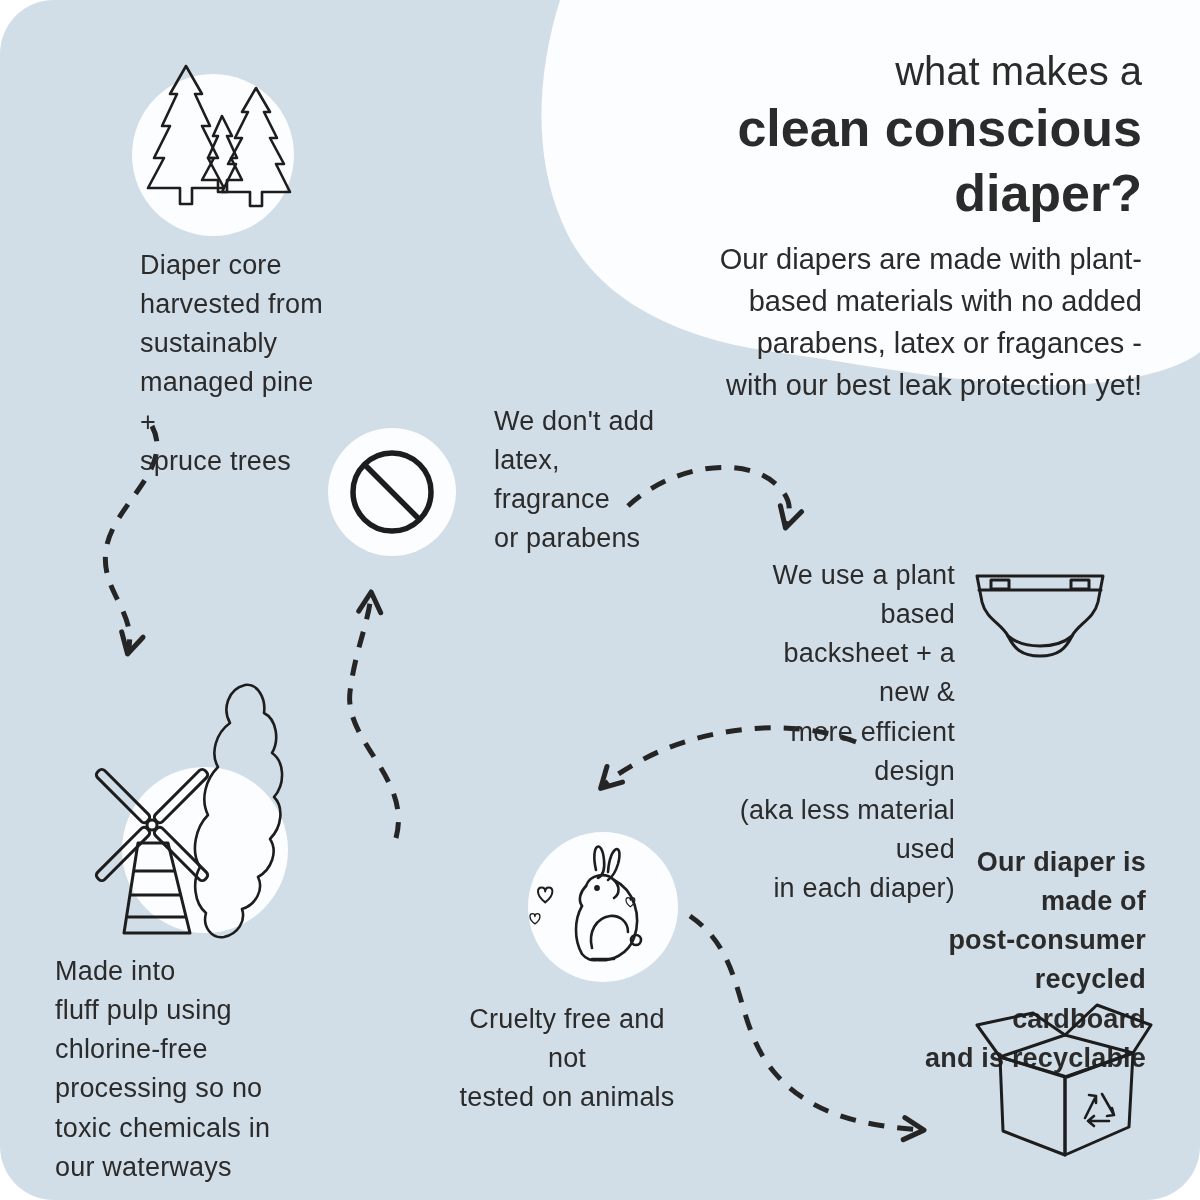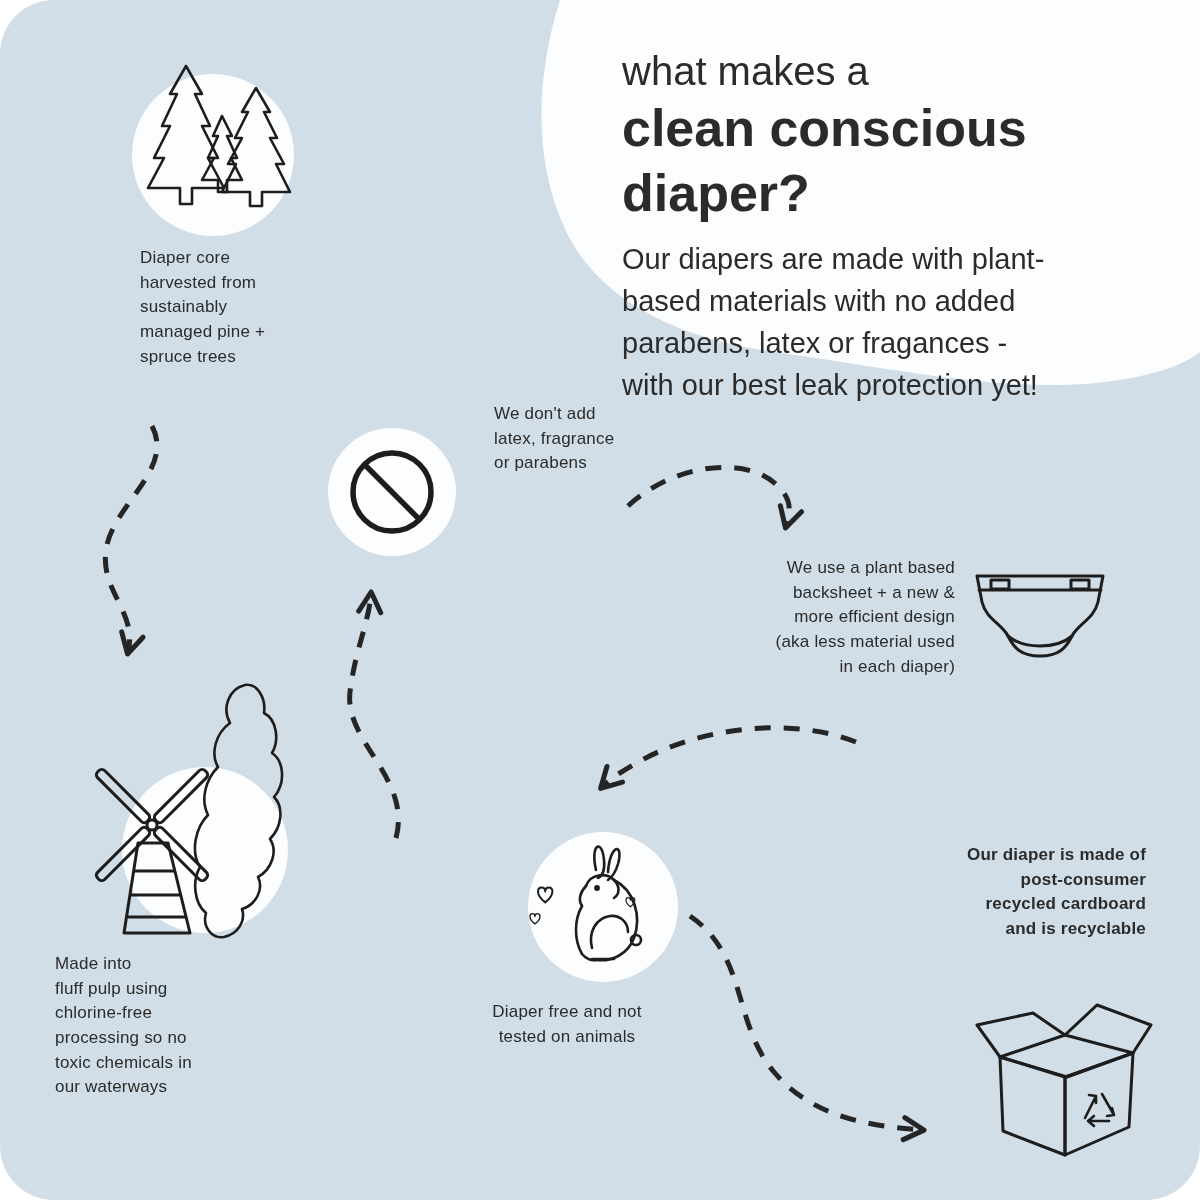--- a/index.html
+++ b/index.html
@@ -2,24 +2,24 @@
 <html><head>
 <meta charset="utf-8">
 <style>
   html,body{margin:0;padding:0;background:#ffffff;}
   body{width:1200px;height:1200px;font-family:"Liberation Sans", sans-serif;}
   .canvas{position:relative;width:1200px;height:1200px;background:#ffffff;overflow:hidden;}
   .panel{position:absolute;inset:0;background:#d2dee7;border-radius:54px;}
   .blob-svg{position:absolute;top:0;left:0;}
   .disc{position:absolute;border-radius:50%;background:#fcfdfe;}
   .icon-svg{position:absolute;}
-  .caption{position:absolute;white-space:pre-line;font-size:17px;line-height:1.45;color:#2b2b2b;letter-spacing:0.2px;}
+  .caption{position:absolute;white-space:pre-line;font-size:27px;line-height:1.45;color:#2b2b2b;letter-spacing:0.2px;}
   .caption.right{text-align:right;margin-left:13px;}
   .caption.center{text-align:center;}
-  .header{position:absolute;left:622px;top:46px;width:520px;color:#2b2b2b;}
+  .header{position:absolute;left:622px;top:46px;width:520px;color:#2b2b2b;text-align:right;}
   .header .t1{font-size:40px;font-weight:400;line-height:1.25;display:block;}
   .header .t2{font-size:52px;font-weight:700;line-height:1.25;display:block;}
   .header .intro{margin-top:12px;font-size:29px;line-height:1.45;white-space:pre-line;}
   .arrows{position:absolute;top:0;left:0;pointer-events:none;}
   svg{display:block;}
 </style>
 </head>
 <body>
 
 <div class="canvas">
@@ -145,21 +145,21 @@
         <circle cx="136" cy="112" r="5"></circle>
         <circle cx="97" cy="60" r="1.6" fill="#1d1d1d"></circle>
       </g>
       <g fill="none" stroke="#1d1d1d" stroke-width="2.2" stroke-linejoin="round">
         <path transform="translate(38,60) scale(0.9)" d="M0,4 C0,-2 8,-2 8,4 C8,-2 16,-2 16,4 C16,10 8,16 8,16 C8,16 0,10 0,4 Z"></path>
         <path transform="translate(30,86) scale(0.62)" d="M0,4 C0,-2 8,-2 8,4 C8,-2 16,-2 16,4 C16,10 8,16 8,16 C8,16 0,10 0,4 Z"></path>
         <path transform="translate(126,70) scale(0.55)" d="M0,4 C0,-2 8,-2 8,4 C8,-2 16,-2 16,4 C16,10 8,16 8,16 C8,16 0,10 0,4 Z"></path>
       </g>
     </svg>
   </div>
-  <div class="caption center" style="left:452px;top:1000px;width:230px;">Diaper free and not
+  <div class="caption center" style="left:452px;top:1000px;width:230px;">Cruelty free and not
 tested on animals</div>
 
   <div class="caption right" style="left:905px;top:843px;width:228px;font-weight:bold;">Our diaper is made of
 post-consumer
 recycled cardboard
 and is recyclable</div>
   <svg class="icon-svg" style="left:965px;top:985px;" width="200" height="185" viewBox="0 0 200 185">
     <g fill="none" stroke="#1d1d1d" stroke-width="3" stroke-linejoin="round" stroke-linecap="round">
       <path d="M35,72 L100,50 L168,68 L102,92 Z"></path>
       <path d="M35,72 L100,92 L100,170 L38,146 Z"></path>

